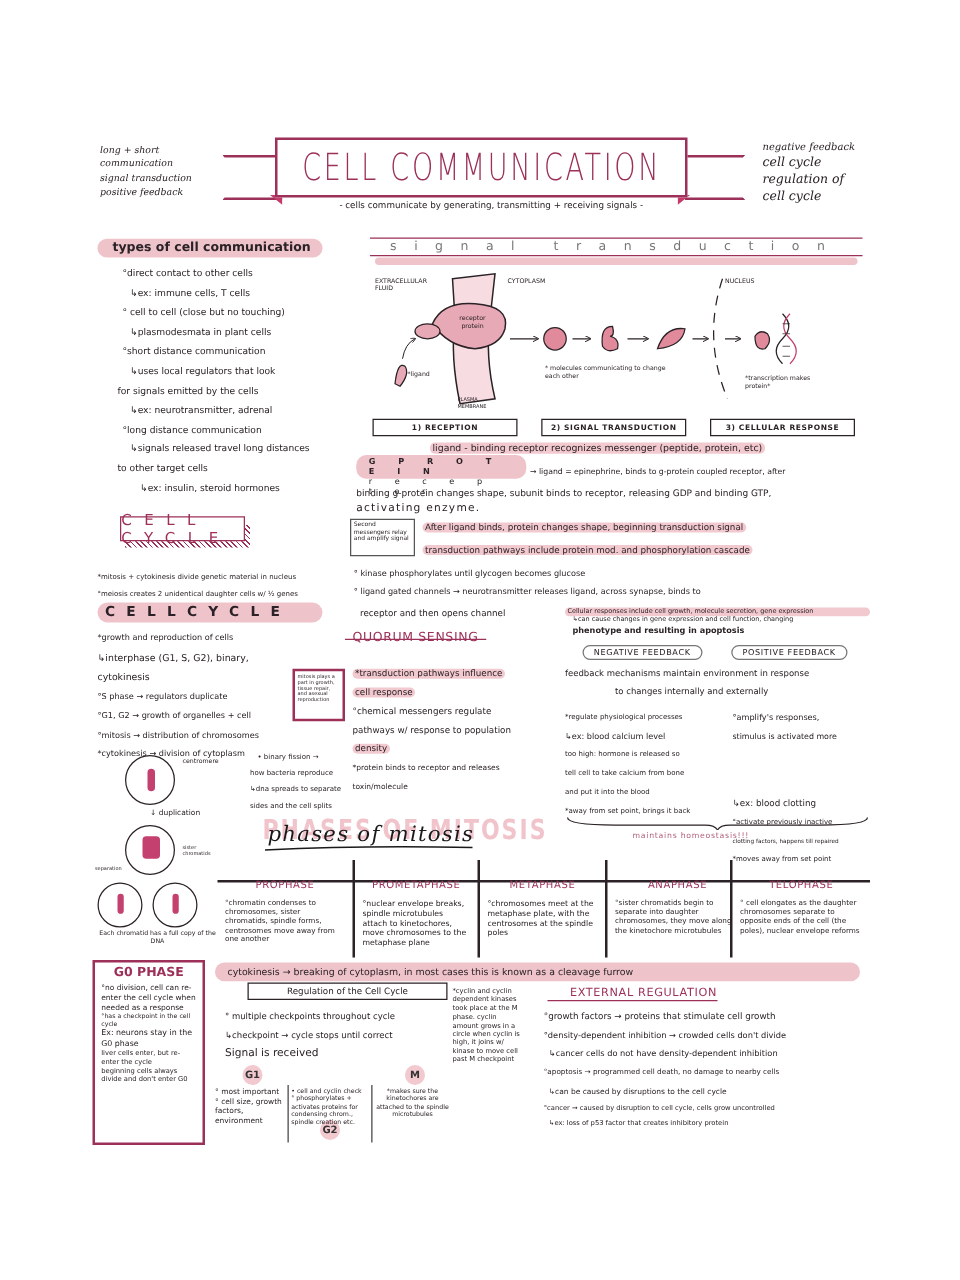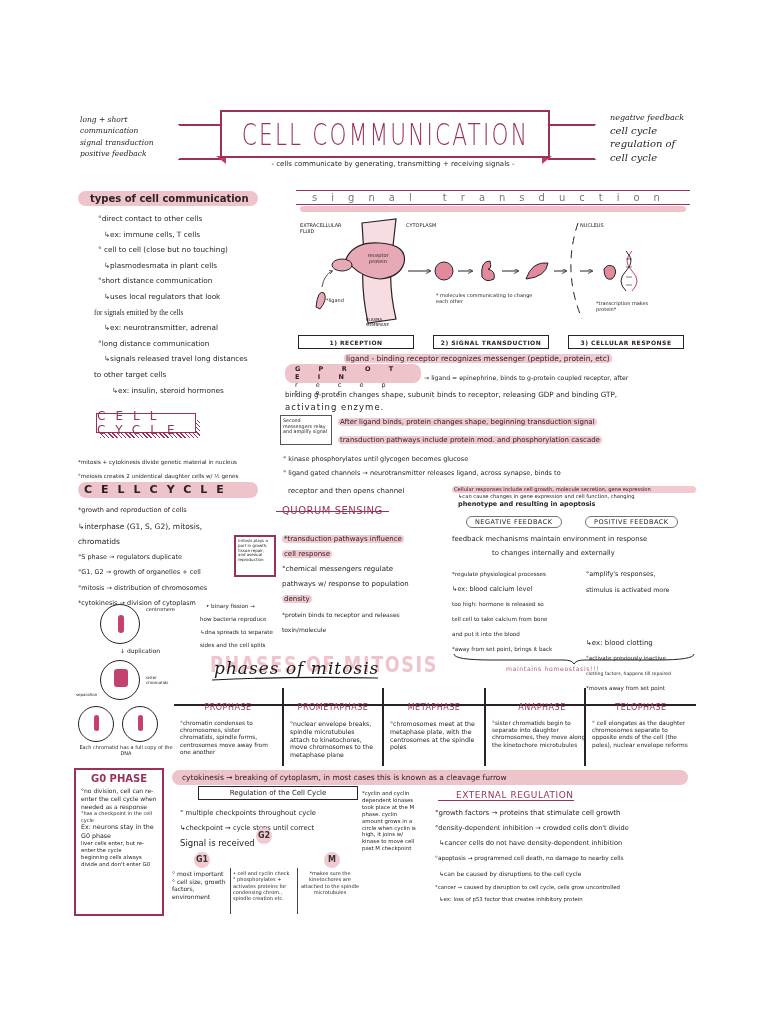--- a/index.html
+++ b/index.html
@@ -101,21 +101,21 @@
 <div class="abs hl-bar hand" style="left:78px; top:191px; width:180px; height:15px; line-height:15px; padding-left:12px; font-weight:bold; font-size:10px;">
   <span>types of cell communication</span>
 </div>
 <div class="abs hand" style="left:98px; top:211px; width:190px; line-height:15.6px; font-size:7.3px;">
   <div>°direct contact to other cells</div>
   <div style="padding-left:6px;">↳ex: immune cells, T cells</div>
   <div>° cell to cell (close but no touching)</div>
   <div style="padding-left:6px;">↳plasmodesmata in plant cells</div>
   <div>°short distance communication</div>
   <div style="padding-left:6px;">↳uses local regulators that look</div>
-  <div style="margin-left:-4px;font-family:Liberation Serif, serif;">for signals emitted by the cells</div>
+  <div style="margin-left:-4px;">for signals emitted by the cells</div>
   <div style="padding-left:6px;">↳ex: neurotransmitter, adrenal</div>
   <div>°long distance communication</div>
   <div style="padding-left:6px;">↳signals released travel long distances</div>
   <div style="margin-left:-4px;">to other target cells</div>
   <div style="padding-left:14px;">↳ex: insulin, steroid hormones</div>
 </div>
 
 <div class="abs" id="st-header-bar"></div>
 <div class="abs" id="st-header">
   <span>signal transduction</span>
@@ -199,21 +199,21 @@
 
 <div class="abs" id="cc-box-shadow"></div>
 <div class="abs" id="cc-box">CELL CYCLE</div>
 <div class="abs hand" style="left:78px; top:455px; font-size:5.6px; line-height:14px;">
   <div>*mitosis + cytokinesis divide genetic material in nucleus</div>
   <div>°meiosis creates 2 unidentical daughter cells w/ ½ genes</div>
 </div>
 <div class="abs" id="cellcycle-bar">CELLCYCLE</div>
 <div class="abs hand" style="left:78px; top:503px; font-size:6.5px; line-height:15.5px; width:160px;">
   <div>*growth and reproduction of cells</div>
-  <div style="font-size:7.5px;">↳interphase (G1, S, G2), mitosis, chromatids</div>
+  <div style="font-size:7.5px;">↳interphase (G1, S, G2), binary, cytokinesis</div>
   <div>°S phase → regulators duplicate</div>
   <div>°G1, G2 → growth of organelles + cell</div>
   <div>°mitosis → distribution of chromosomes</div>
   <div>*cytokinesis → division of cytoplasm</div>
 </div>
 <div class="abs" id="mitosis-note-box">mitosis plays a part in growth, tissue repair, and asexual reproduction</div>
 
 <div class="abs hand" style="left:200px; top:600px; font-size:5.6px; line-height:13px;">
   <div style="padding-left:6px;">• binary fission →</div>
   <div>how bacteria reproduce</div>
@@ -322,21 +322,21 @@
   </div>
 </div>
 
 <div class="abs" id="reg-box">Regulation of the Cell Cycle</div>
 <div class="abs hand" style="left:180px; top:806px; font-size:6.8px; line-height:15px;">
   <div>° multiple checkpoints throughout cycle</div>
   <div>↳checkpoint → cycle stops until correct</div>
   <div style="font-size:8.5px;">Signal is received</div>
 </div>
 <div class="gcircle" style="left:194px; top:852px;">G1</div>
-<div class="gcircle" style="left:256px; top:828px;">G2</div>
+<div class="gcircle" style="left:256px; top:896px;">G2</div>
 <div class="gcircle" style="left:324px; top:852px;">M</div>
 <div class="gcol" style="left:172px; top:870px; width:56px; white-space:pre-line; font-size:6px;">° most important
 ° cell size, growth factors, environment</div>
 <div class="gvline" style="left:230px; top:868px; height:46px;"></div>
 <div class="gcol" style="left:233px; top:870px; width:62px; white-space:pre-line;">• cell and cyclin check
 ° phosphorylates + activates proteins for condensing chrom., spindle creation etc.</div>
 <div class="gvline" style="left:297px; top:868px; height:46px;"></div>
 <div class="gcol" style="left:300px; top:870px; width:60px; text-align:center;">*makes sure the kinetochores are attached to the spindle microtubules</div>
 <div class="gcol" style="left:362px; top:790px; width:56px; font-size:5.4px; line-height:1.28;">*cyclin and cyclin dependent kinases took place at the M phase. cyclin amount grows in a circle when cyclin is high, it joins w/ kinase to move cell past M checkpoint</div>
 

